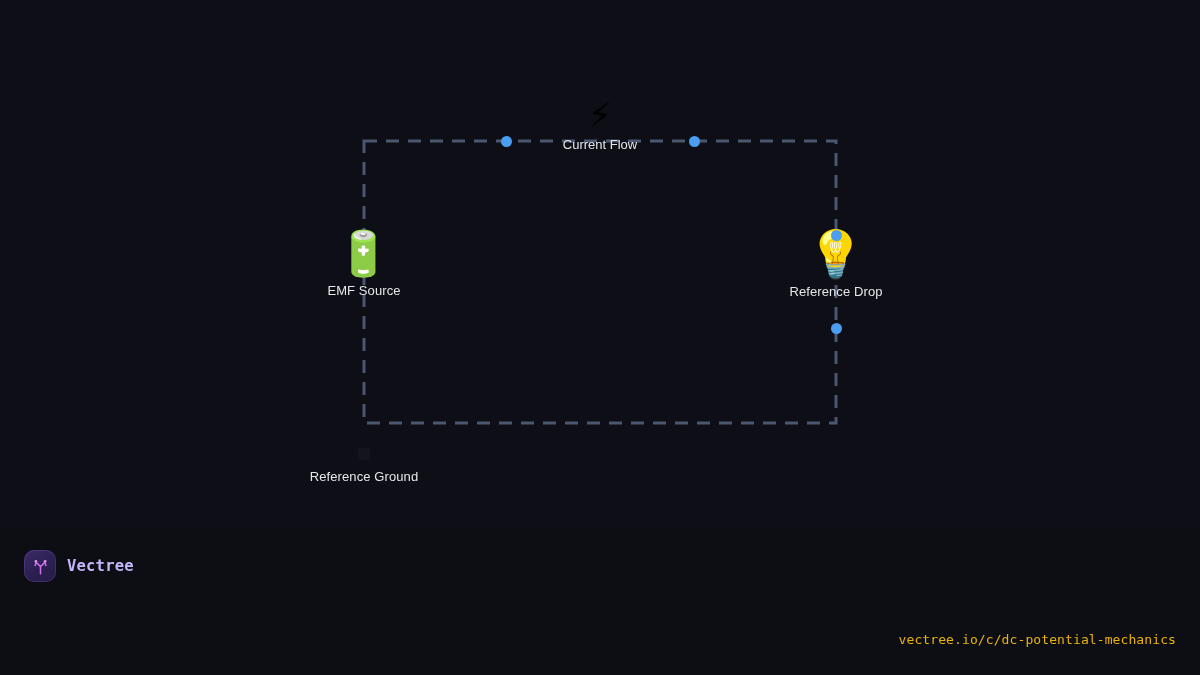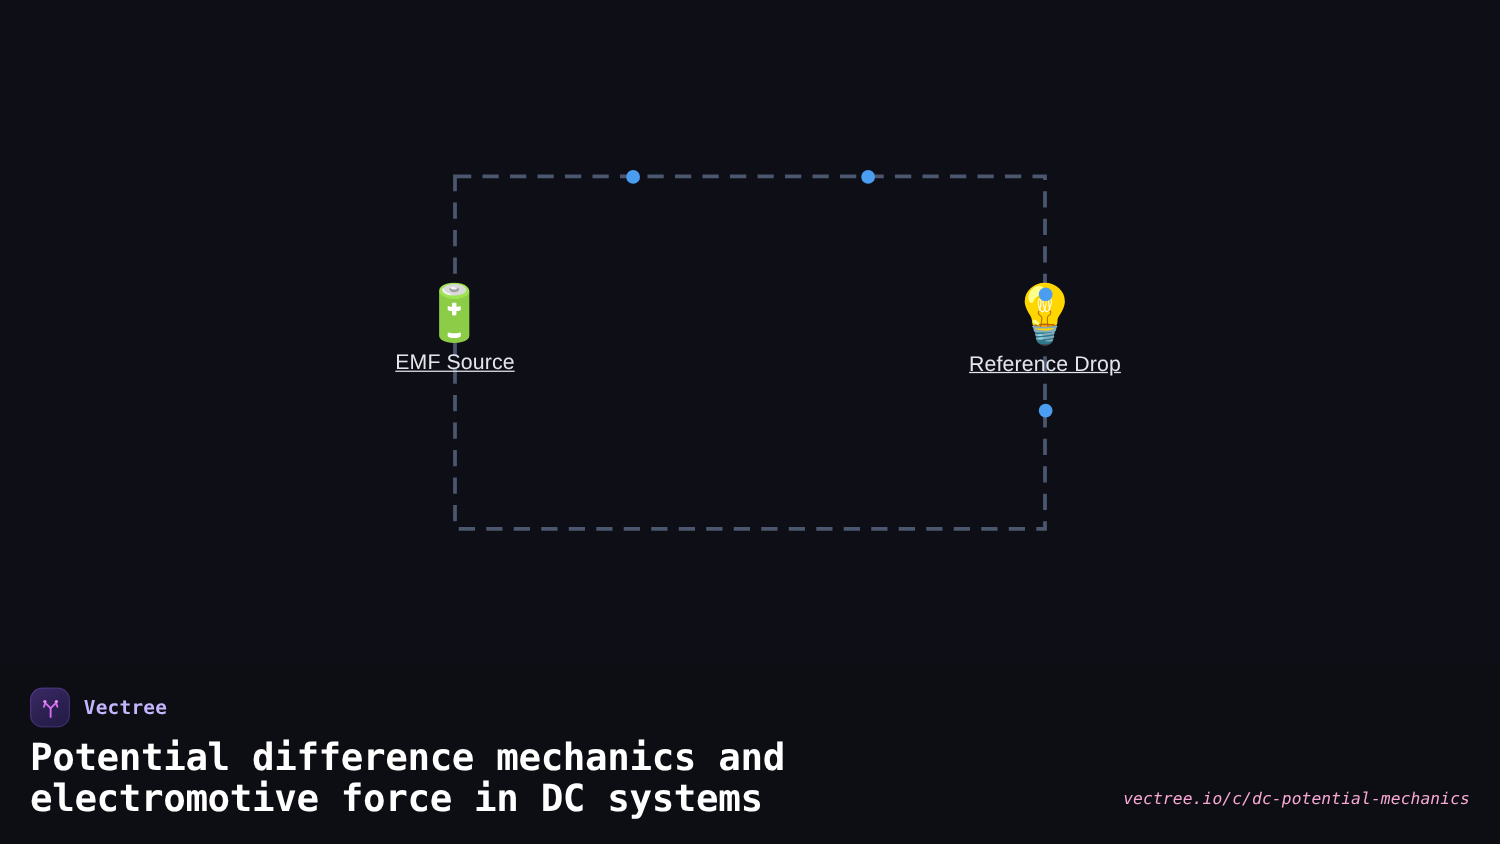--- a/index.html
+++ b/index.html
@@ -55,25 +55,24 @@
 
   .comp-glyph {
     font-family: "DejaVu Sans", "Liberation Sans", sans-serif;
     line-height: 1;
     display: block;
   }
 
   .comp-label {
     display: block;
     margin-top: 7px;
-    font-size: 17px;
+    font-size: 13px;
     color: #e4e6ec;
     letter-spacing: 0.1px;
     white-space: nowrap;
-    text-decoration: underline;
   }
 
   .glyph-battery { font-size: 44px; }
   .glyph-bulb    { font-size: 46px; }
   .glyph-ground  { font-size: 19px; color: #14151c; }
   .glyph-bolt    { font-size: 34px; }
 
   
   #flow-annotation {
     position: absolute;
@@ -154,31 +153,39 @@
 <div id="stage" style="background: rgb(14, 15, 22);">
 
   <div id="canvas">
 
     <svg id="wire-svg" viewBox="0 0 1200 530" preserveAspectRatio="none">
       <g>
         <rect x="364" y="141" width="472" height="282" fill="none" stroke="#4b576e" stroke-width="3" stroke-dasharray="13 9" stroke-linecap="butt"></rect>
       </g>
     </svg>
 
+    <div id="flow-annotation" style="left: 600px; top: 98px;">
+      <span class="comp-glyph glyph-bolt">⚡</span>
+      <span class="flow-label">Current Flow</span>
+    </div>
 
     <div class="comp" id="comp-emf-source" style="left: 364px; top: 265px;">
       <span class="comp-glyph glyph-battery">🔋</span>
       <span class="comp-label">EMF Source</span>
     </div>
 
     <div class="comp" id="comp-potential-drop" style="left: 836px; top: 265px;">
       <span class="comp-glyph glyph-bulb">💡</span>
       <span class="comp-label">Reference Drop</span>
     </div>
 
+    <div class="comp" id="comp-reference-ground" style="left: 364px; top: 463px;">
+      <span class="comp-glyph glyph-ground">◼</span>
+      <span class="comp-label">Reference Ground</span>
+    </div>
 
     <div class="node-dot" id="node-0" style="left: 506px; top: 141px; background: rgb(74, 157, 240);"></div>
     <div class="node-dot" id="node-1" style="left: 694px; top: 141px; background: rgb(74, 157, 240);"></div>
     <div class="node-dot" id="node-2" style="left: 836px; top: 235px; background: rgb(74, 157, 240);"></div>
     <div class="node-dot" id="node-3" style="left: 836px; top: 328px; background: rgb(74, 157, 240);"></div>
   </div>
 
   <div id="caption" style="background: rgb(13, 14, 20);">
 
     <div id="brand-row">
@@ -193,18 +200,17 @@
           </g>
           <g fill="#e58ff7">
             <circle cx="6.2" cy="5.4" r="1.7"></circle>
             <circle cx="17.8" cy="5.4" r="1.7"></circle>
           </g>
         </svg>
       </div>
       <div id="brand-name">Vectree</div>
     </div>
 
-    <div id="headline">Potential difference mechanics and electromotive force in DC systems</div>
-
-    <div id="source-url" style="color: #f9a8d4; font-style: italic;">vectree.io/c/dc-potential-mechanics</div>
+
+    <div id="source-url" style="color: #eab308;">vectree.io/c/dc-potential-mechanics</div>
   </div>
 
 </div>
 
 </body></html>

